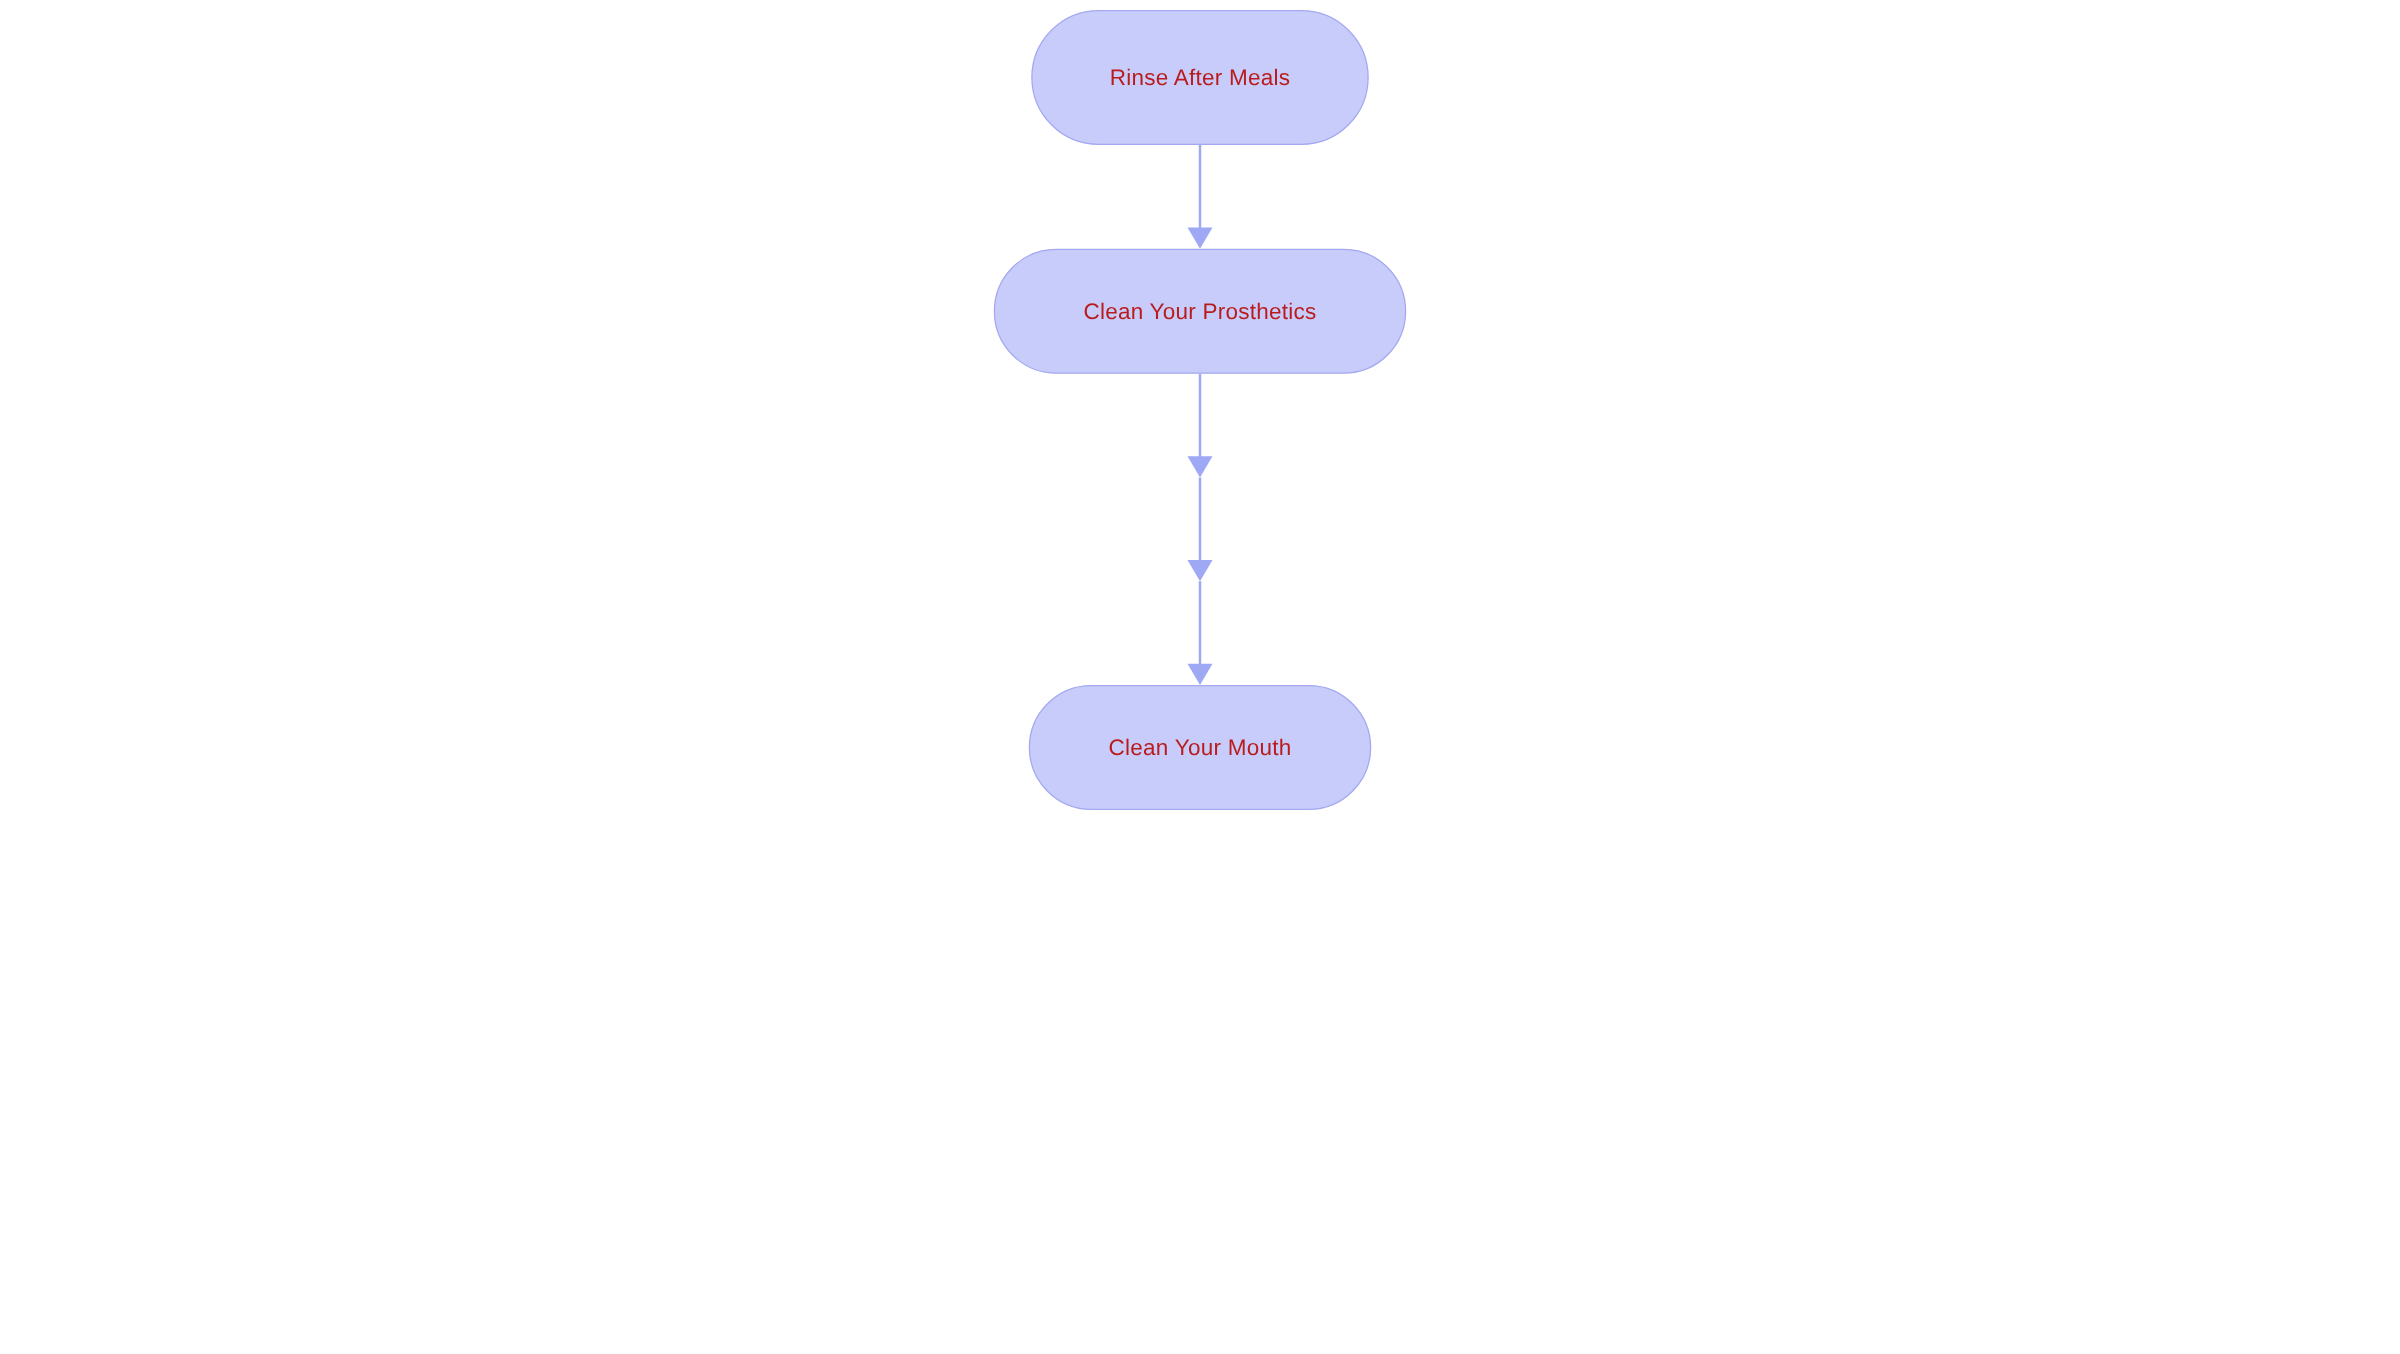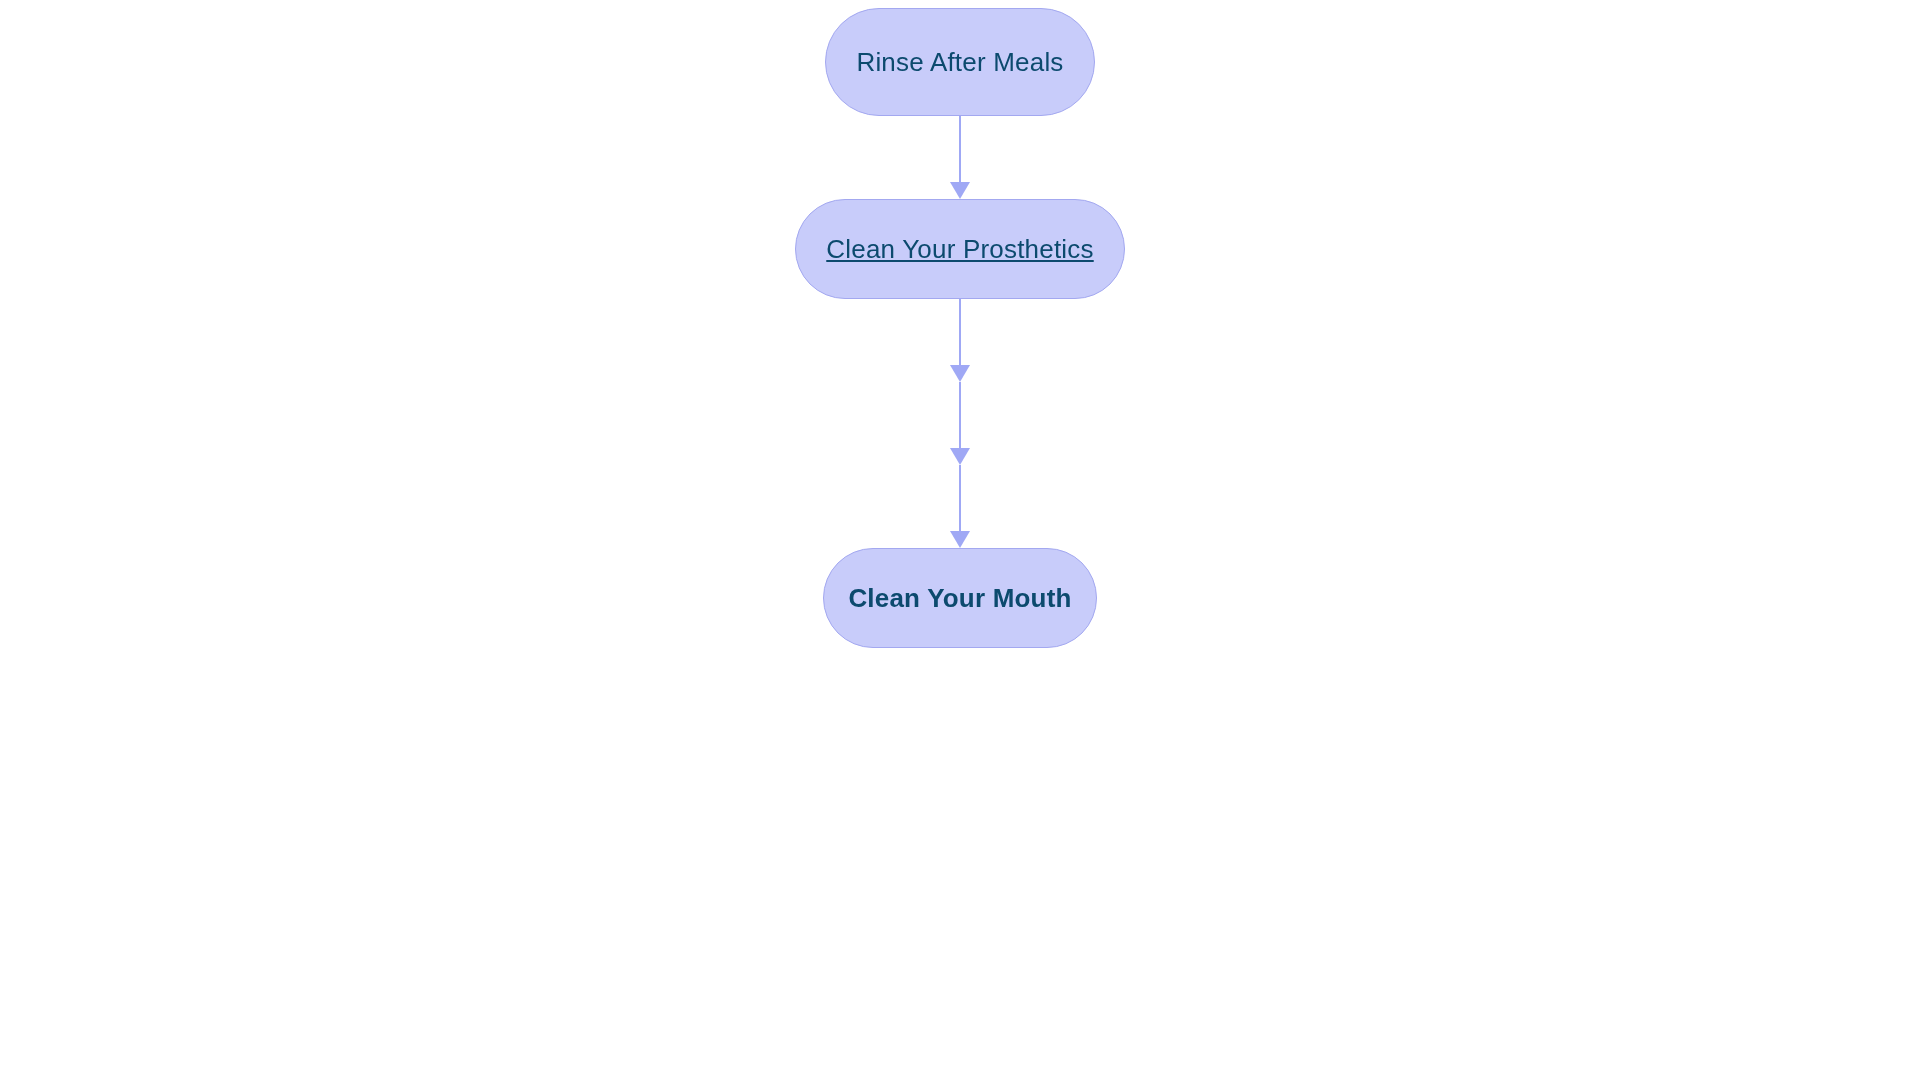--- a/index.html
+++ b/index.html
@@ -29,38 +29,38 @@
     height: 1083px;
     display: flex;
     flex-direction: column;
     align-items: center;
   }
 
   .node {
     box-sizing: border-box;
     background: #c8ccfa;
     border: 1.6px solid #a3a8f0;
-    color: #0c4a6e;
+    color: #b91c1c;
     display: flex;
     align-items: center;
     justify-content: center;
     white-space: nowrap;
-    font-size: 26px;
+    font-size: 18px;
     font-family: "Liberation Sans", sans-serif;
     font-weight: 400;
     letter-spacing: 0.2px;
     line-height: 1;
   }
 
   
   .node.n0 { width: 270px; height: 108px; border-radius: 54px; }
-  .node.n1 { width: 330px; height: 100px; border-radius: 50px; text-decoration: underline; }
+  .node.n1 { width: 330px; height: 100px; border-radius: 50px; }
   .node.n2 { width: 288px; height: 100px; border-radius: 50px; }
   .node.n3 { width: 204px; height: 100px; border-radius: 50px; }
-  .node.n4 { width: 274px; height: 100px; border-radius: 50px; font-weight: bold; }
+  .node.n4 { width: 274px; height: 100px; border-radius: 50px; }
 
   .connector {
     position: relative;
     width: 24px;
     display: flex;
     flex-direction: column;
     align-items: center;
   }
   .connector .line {
     width: 2.6px;

